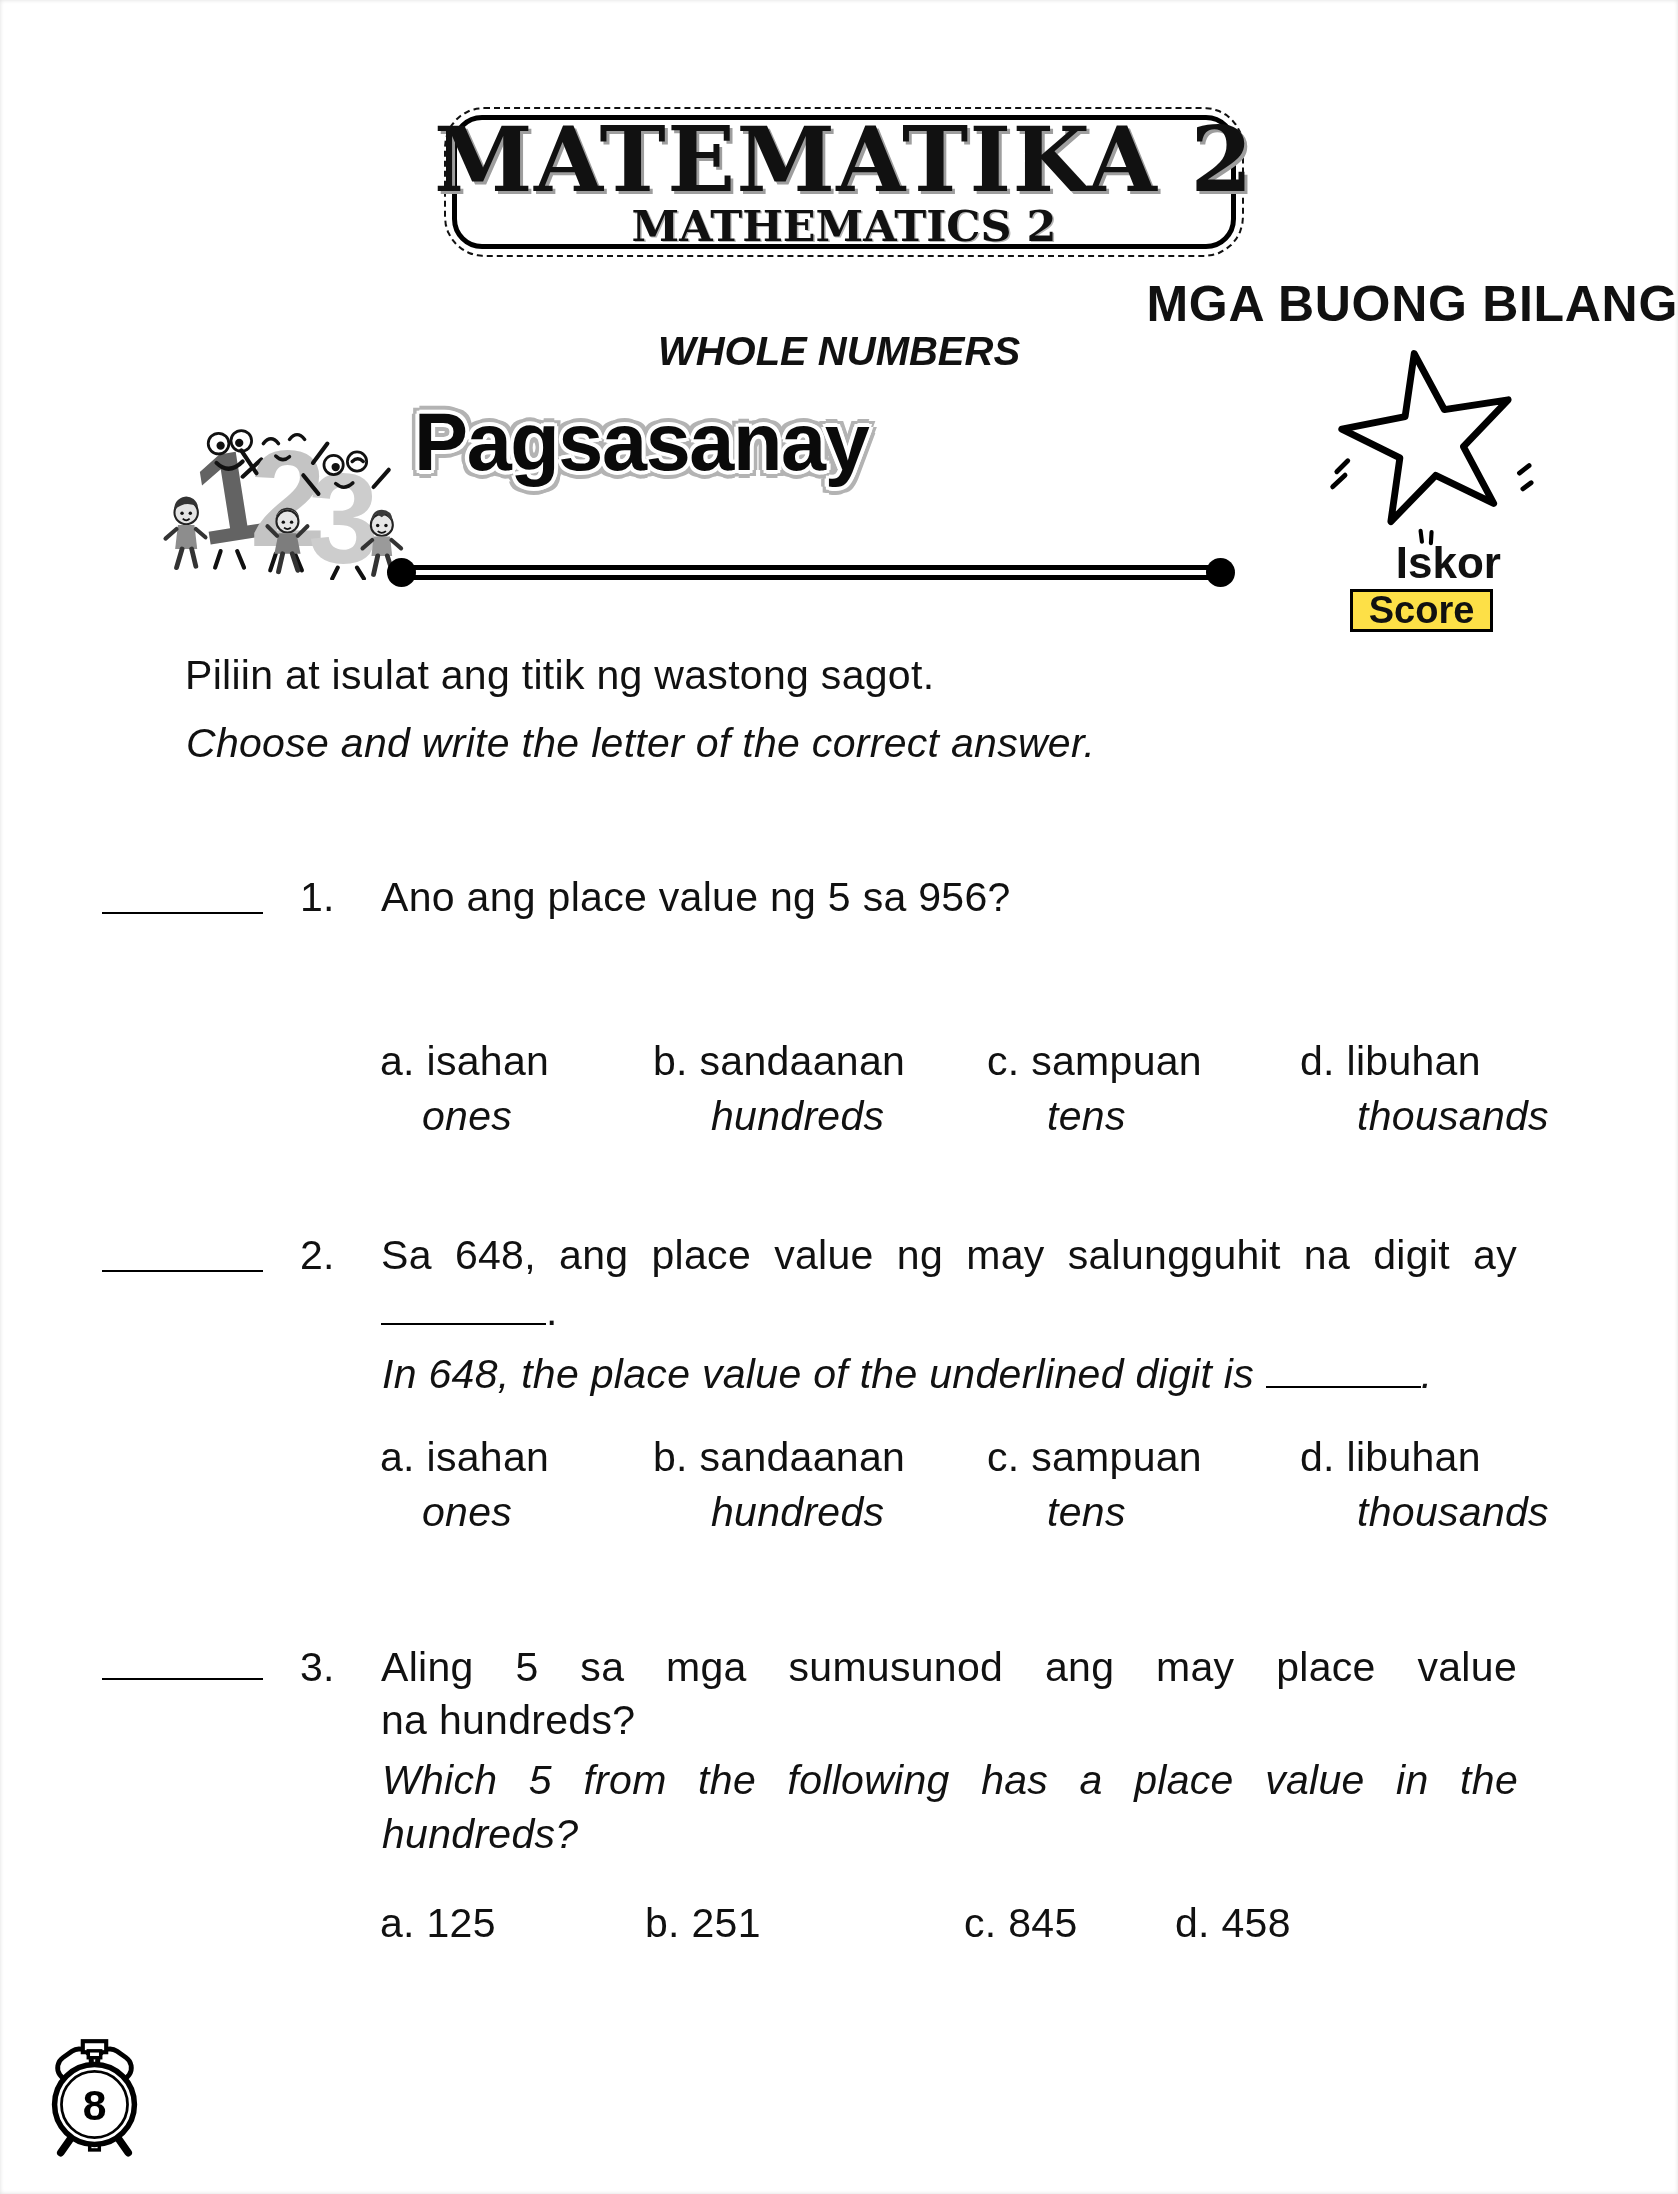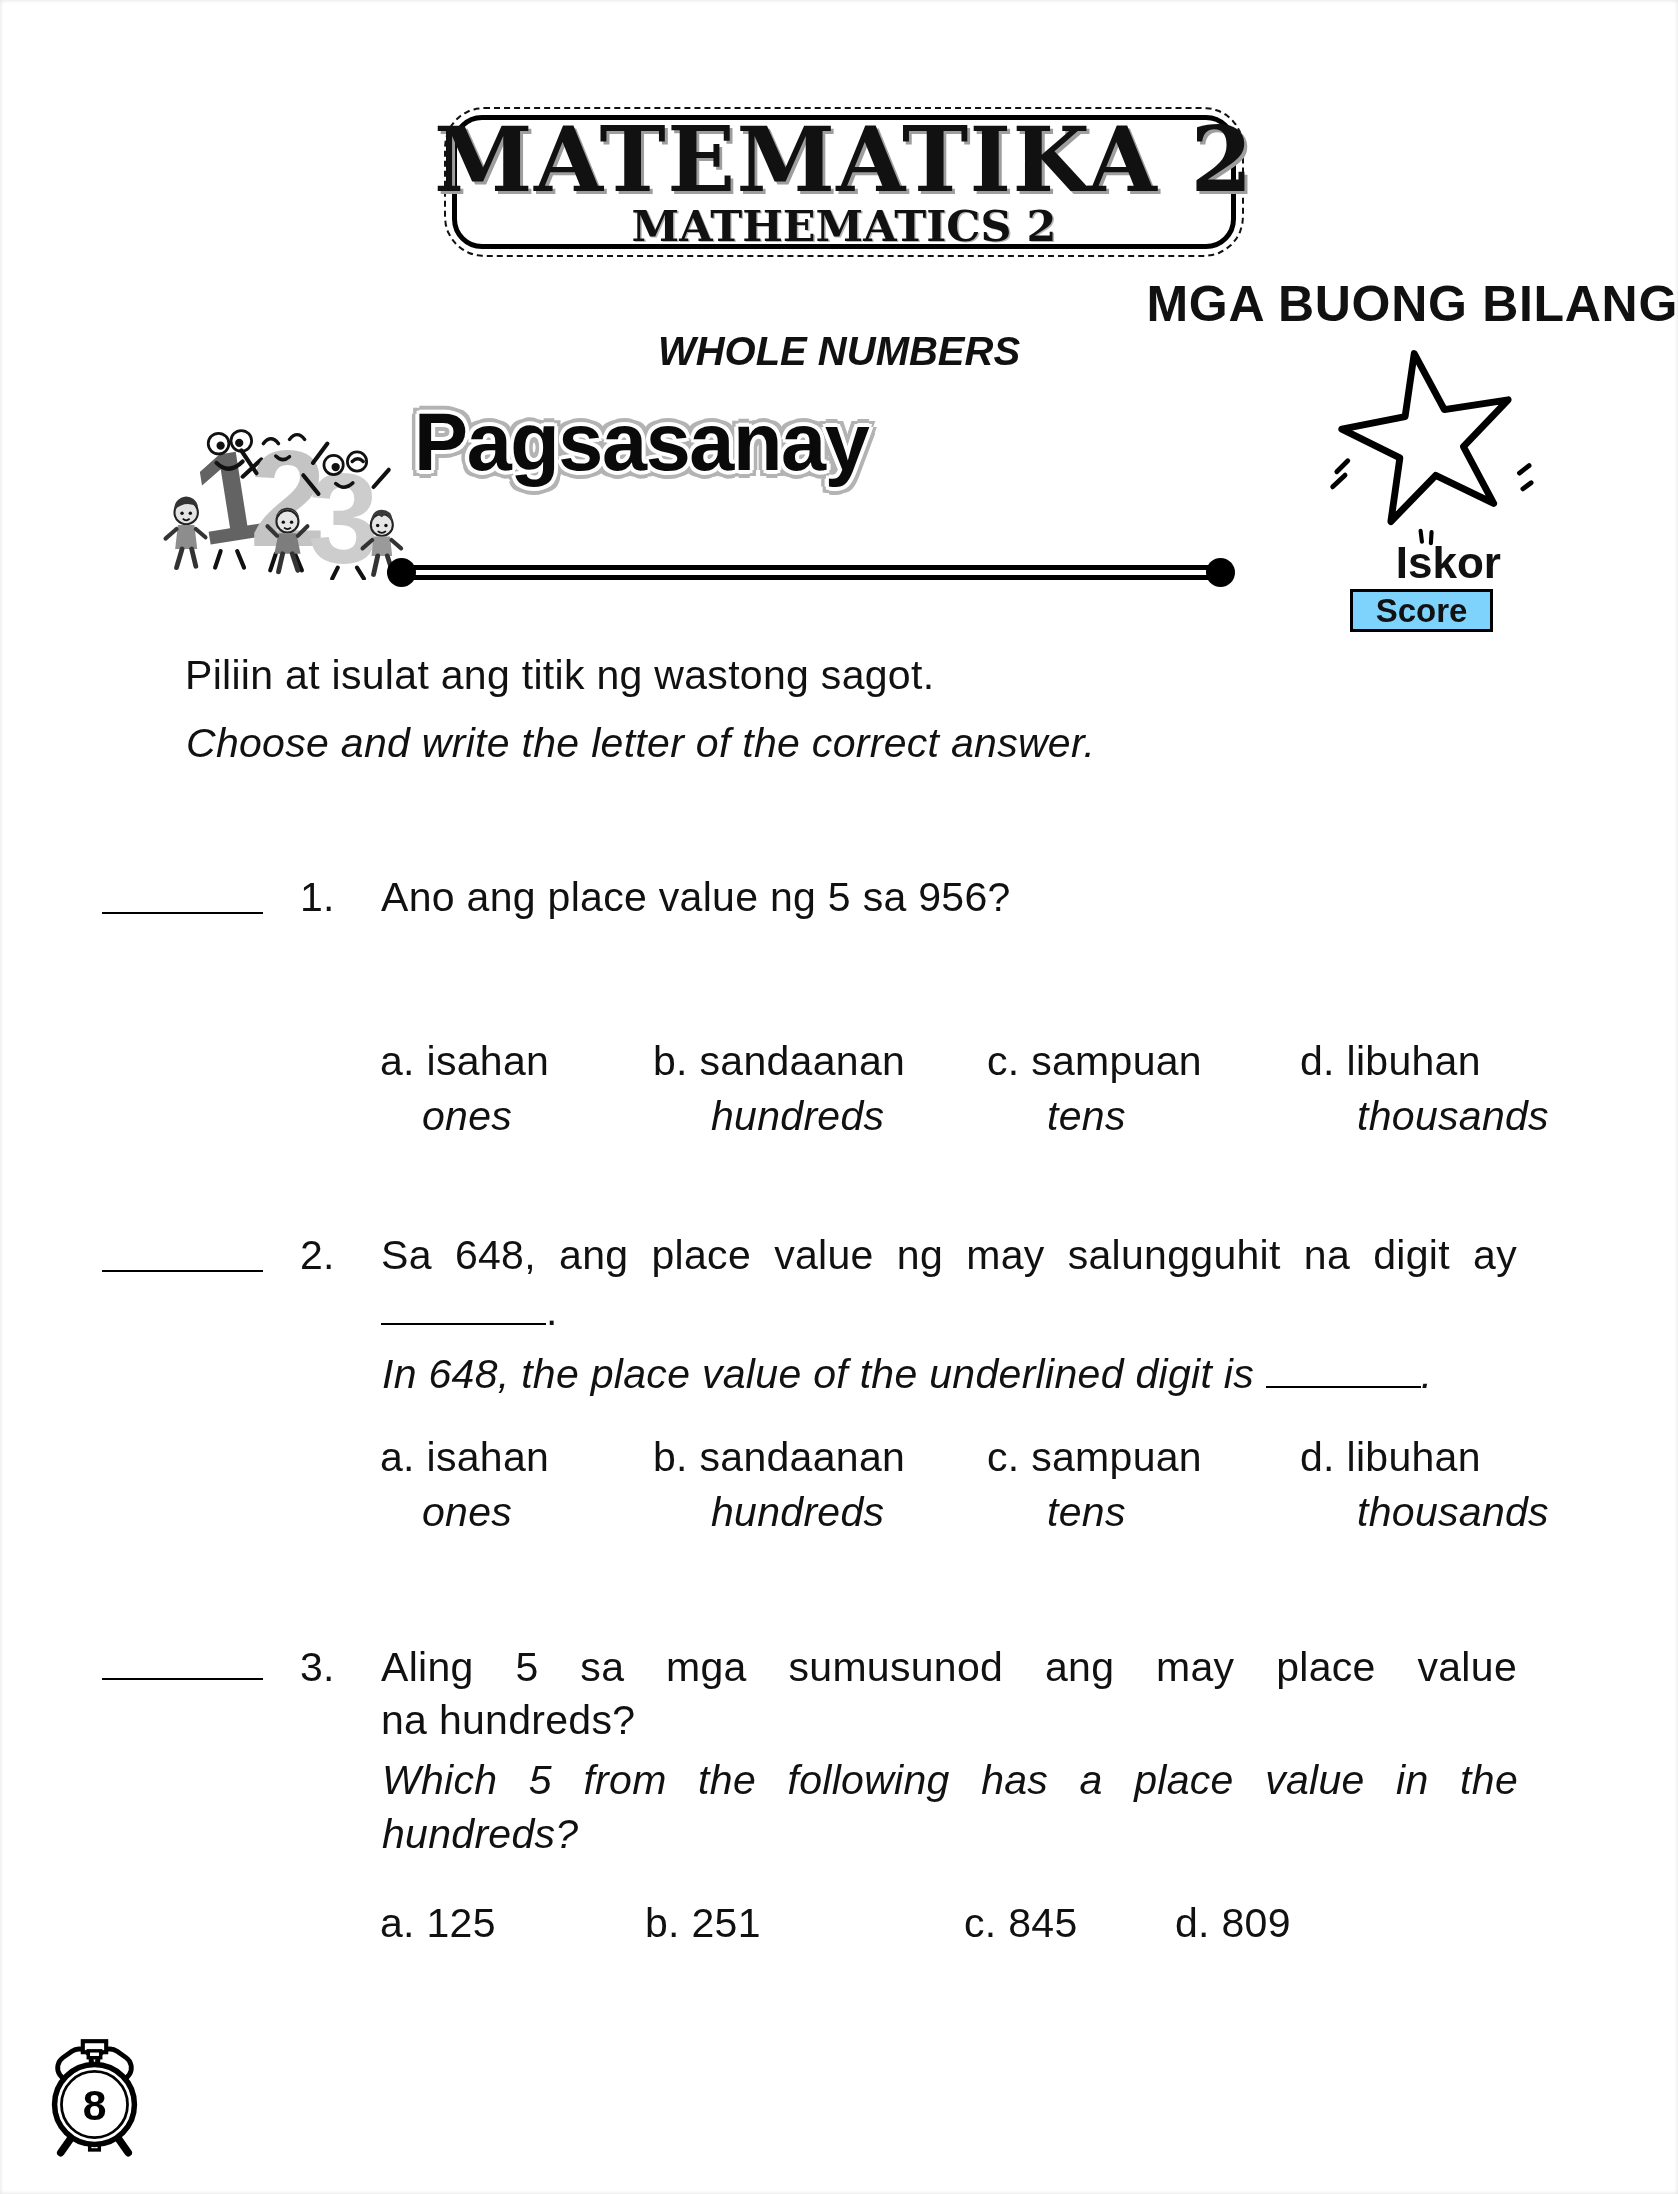--- a/index.html
+++ b/index.html
@@ -65,21 +65,21 @@
 
   
   .star{position:absolute;left:1316px;top:344px;width:227px;height:206px;}
   .iskor{
     position:absolute;left:1344px;top:538px;width:157px;text-align:right;
     font-size:44px;font-weight:bold;
   }
   .score-box{
     position:absolute;left:1350px;top:589px;width:143px;height:43px;box-sizing:border-box;
     border:3.4px solid #000;display:flex;align-items:center;justify-content:center;
-    font-size:33px;font-weight:bold;background:#7dd3fc;
+    font-size:38px;font-weight:bold;background:#fde047;
   }
 
   
   .body-txt{font-size:41px;letter-spacing:0.3px;margin-left:23px;}
   .it{font-style:italic;}
   .just{text-align:justify;text-align-last:justify;}
 
   .answer-blank{
     position:absolute;left:102px;width:161px;height:27.5px;
     border-bottom:2.8px solid #000;
@@ -269,21 +269,21 @@
   <div class="abs body-txt opt" style="left:357px;top:1900px;">
     <span>a.</span>&nbsp;<span>125</span>
   </div>
   <div class="abs body-txt opt" style="left:622px;top:1900px;">
     <span>b.</span>&nbsp;<span>251</span>
   </div>
   <div class="abs body-txt opt" style="left:941px;top:1900px;">
     <span>c.</span>&nbsp;<span>845</span>
   </div>
   <div class="abs body-txt opt" style="left:1152px;top:1900px;">
-    <span>d.</span>&nbsp;<span>809</span>
+    <span>d.</span>&nbsp;<span>458</span>
   </div>
 
   <svg class="clock" viewBox="0 0 170 180">
     <rect x="30" y="22" width="52" height="36" rx="18" fill="#fff" stroke="#000" stroke-width="7" transform="rotate(-35 56 40)"></rect>
     <rect x="88" y="22" width="52" height="36" rx="18" fill="#fff" stroke="#000" stroke-width="7" transform="rotate(35 114 40)"></rect>
     <rect x="68" y="6" width="34" height="16" fill="#fff" stroke="#000" stroke-width="6"></rect>
     <rect x="76" y="20" width="18" height="10" fill="#fff" stroke="#000" stroke-width="5"></rect>
     <line x1="50" y1="148" x2="36" y2="168" stroke="#000" stroke-width="11" stroke-linecap="round"></line>
     <line x1="120" y1="148" x2="134" y2="168" stroke="#000" stroke-width="11" stroke-linecap="round"></line>
     <rect x="78" y="152" width="14" height="12" fill="#fff" stroke="#000" stroke-width="5"></rect>

